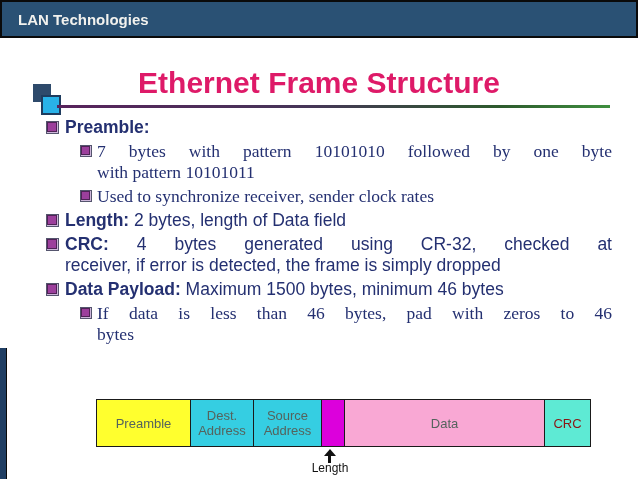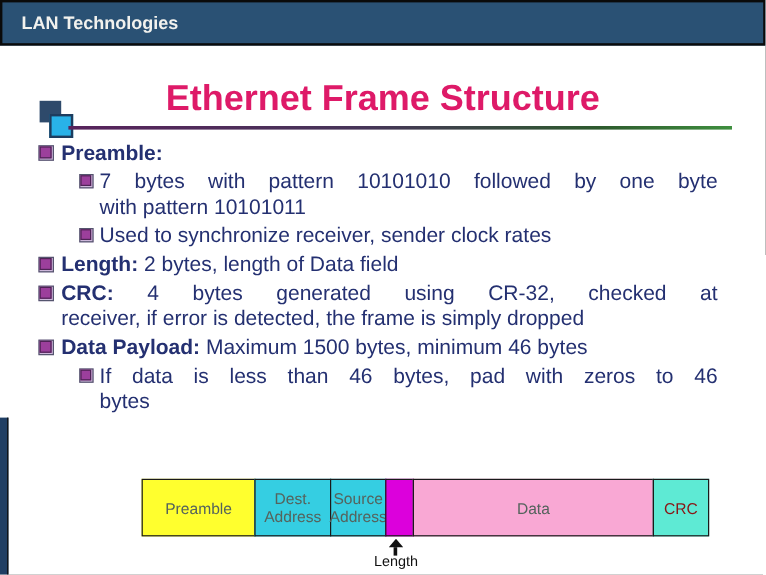--- a/index.html
+++ b/index.html
@@ -59,27 +59,27 @@
     white-space: nowrap;
   }
   .title-rule {
     position: absolute; left: 57px; top: 105px;
     width: 553px; height: 3px;
     background: linear-gradient(to right, #58235c 0%, #463558 45%, #2d5a2d 80%, #3f8f3f 100%);
   }
 
   
   .content {
-    position: absolute; left: 32px; top: 117px;
+    position: absolute; left: 46px; top: 117px;
     width: 566px;
     color: #243071;
     font-size: 17.5px;
   }
   .bullet { display: flex; margin-bottom: 3px; }
-  .bullet.l2 { margin-left: 34px; }
+  .bullet.l2 { margin-left: 34px; font-family: Liberation Serif, serif; }
   .bicon {
     position: relative;
     flex: 0 0 auto;
     width: 13px; height: 13px;
     margin-top: 4px; margin-right: 6px;
     background: #cdb6da;
     border: 1px solid #55556e;
   }
   .bullet.l2 .bicon { width: 12px; height: 12px; margin-right: 5px; }
   .bicon::after {
@@ -209,21 +209,21 @@
 
   <div class="diagram">
     <div class="fields">
       <div class="field" style="width:95px;background:#ffff2e;">
         <span>Preamble</span>
       </div>
       <div class="field" style="width:64px;background:#35cee2;">
         <span>Dest.</span>
         <span>Address</span>
       </div>
-      <div class="field" style="width:47px;background:#35cee2;">
+      <div class="field" style="width:69px;background:#35cee2;">
         <span>Source</span>
         <span>Address</span>
       </div>
       <div class="field" style="width:24px;background:#dc00dc;"></div>
       <div class="field" style="width:201px;background:#f9a8d4;">
         <span>Data</span>
       </div>
       <div class="field crc" style="width:47px;background:#5eead4;">
         <span>CRC</span>
       </div>

